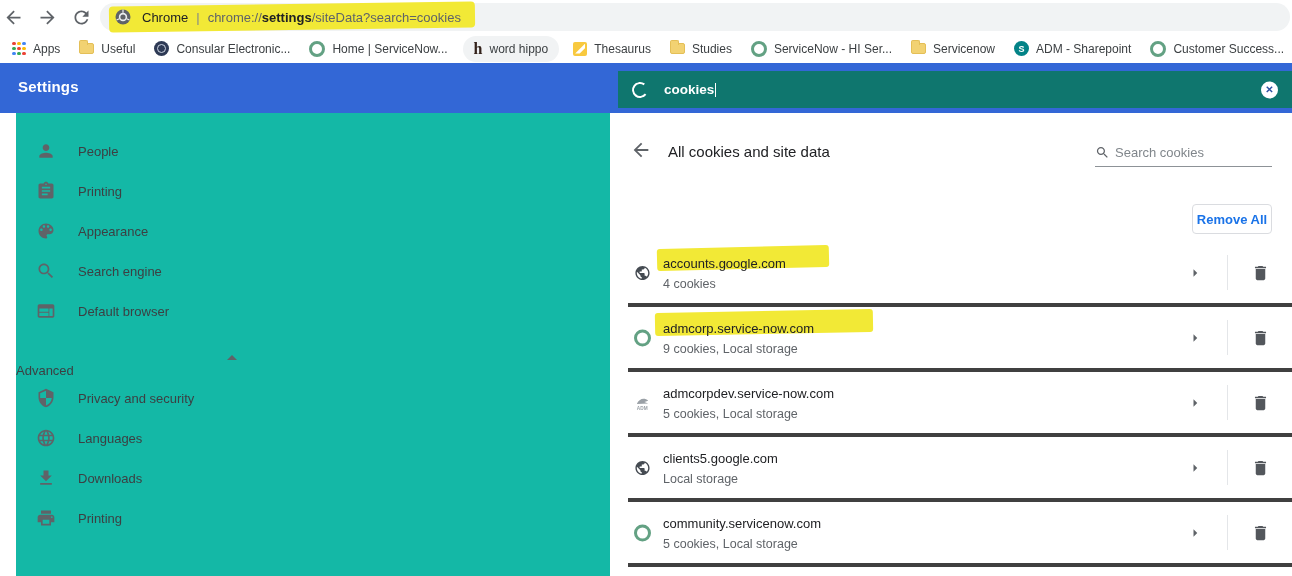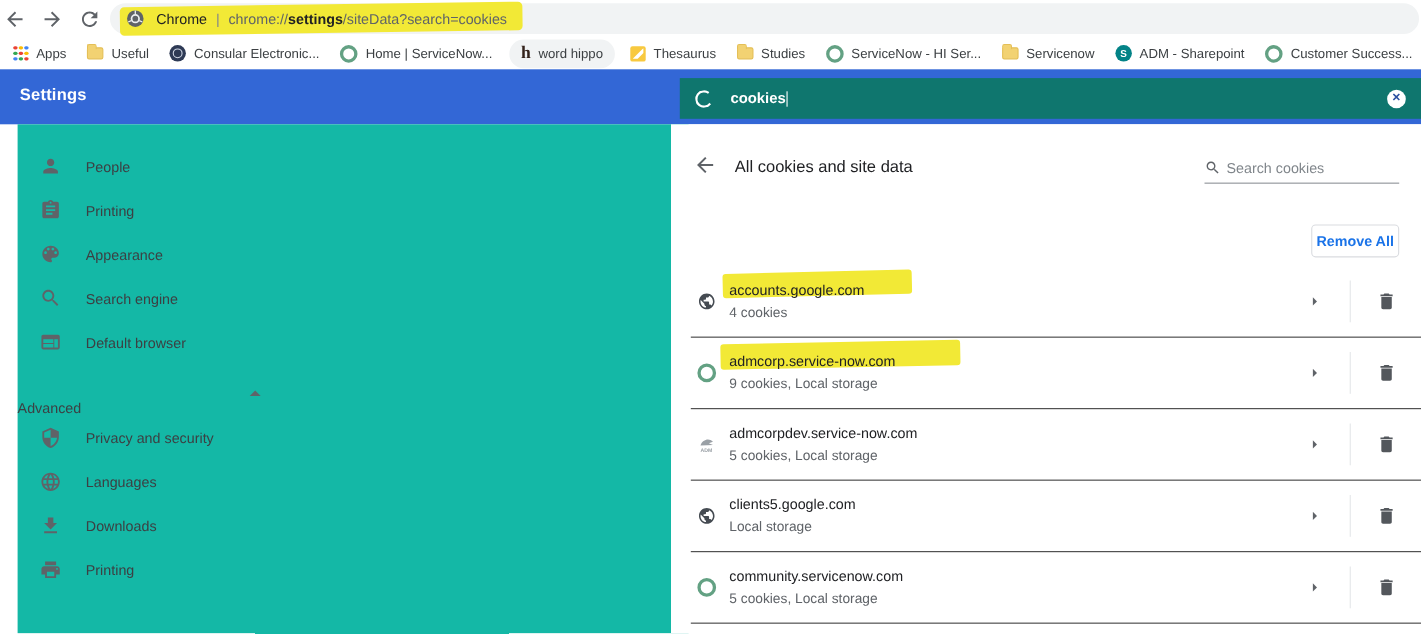--- a/index.html
+++ b/index.html
@@ -62,21 +62,21 @@
   .content { position:absolute; top:113px; left:610px; right:0; bottom:0; background:#fff; }
   .back-btn { position:absolute; left:20px; top:26px; width:24px; height:24px; color:#5f6368; }
   .back-btn svg { width:22px; height:22px; fill:#5f6368; }
   .content-title { position:absolute; left:58px; top:30px; font-size:15px; color:#202124; font-weight:400; }
   .cookie-search { position:absolute; right:20px; top:26px; width:177px; height:28px; border-bottom:1px solid #8d9297; display:flex; align-items:center; }
   .cookie-search svg { width:15px; height:15px; fill:#5f6368; margin-right:5px; flex:0 0 auto; }
   .cookie-search input { border:none; outline:none; background:transparent; width:100%; font-size:13px; color:#5f6368; font-family:"Liberation Sans",sans-serif; }
   .cookie-search input::placeholder { color:#80868b; opacity:1; }
   .remove-all { position:absolute; right:20px; top:91px; width:80px; height:30px; border:1px solid #dadce0; border-radius:4px; background:#fff; color:#1a73e8; font-size:13px; font-weight:700; display:flex; align-items:center; justify-content:center; cursor:pointer; }
   .site-list { position:absolute; top:129px; left:0; right:0; }
-  .site-row { position:relative; height:65px; margin-left:18px; border-bottom:1px solid #404040; }
+  .site-row { position:relative; height:65px; margin-left:18px; border-bottom:4px solid #404040; }
   .site-fav { position:absolute; left:6px; top:50%; transform:translateY(-50%); width:17px; height:17px; }
   .fav-ring { width:17px; height:17px; border:3.5px solid #63a183; border-radius:50%; }
   .site-text { position:absolute; left:35px; top:12px; }
   .site-domain { position:relative; z-index:1; font-size:13px; color:#202124; line-height:20px; }
   .site-details { font-size:12.5px; color:#5f6368; line-height:20px; }
   .site-hl { position:absolute; background:#f2e936; z-index:0; border-radius:3px; }
   .hl-row0 { left:29px; top:5px; width:172px; height:22px; transform:rotate(-1.4deg); }
   .hl-row1 { left:27px; top:4px; width:218px; height:23px; transform:rotate(-1.1deg); }
   .row-chevron { position:absolute; right:88px; top:50%; transform:translateY(-50%); width:18px; height:18px; color:#5f6368; }
   .row-chevron svg { width:18px; height:18px; fill:#5f6368; }

